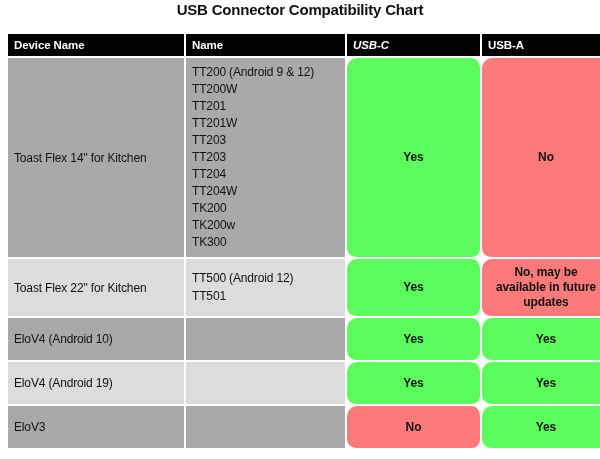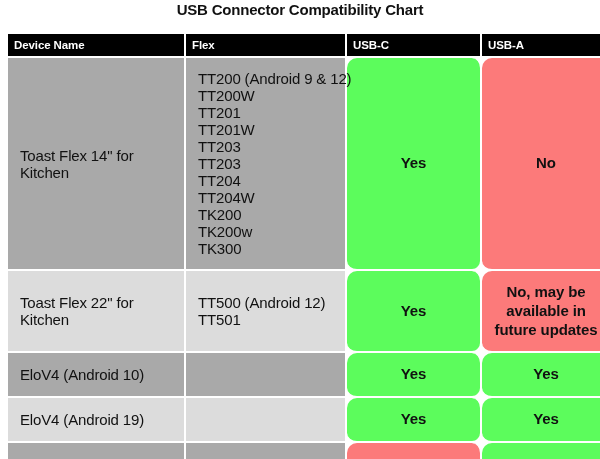--- a/index.html
+++ b/index.html
@@ -33,44 +33,44 @@
   }
   table.compat {
     border-collapse: separate;
     border-spacing: 0;
     width: 572px;
     table-layout: fixed;
   }
   table.compat th,
   table.compat td {
     vertical-align: middle;
-    font-size: 15px;
+    font-size: 12px;
     color: #111111;
-    padding: 12px;
+    padding: 6px;
     border-right: 2px solid #ffffff;
     border-bottom: 2px solid #ffffff;
   }
   table.compat th:last-child,
   table.compat td:last-child {
     border-right: none;
   }
   table.compat thead th {
     background: #000000;
     color: #ffffff;
     font-weight: bold;
     font-size: 11.5px;
     text-align: left;
     height: 22px;
     padding: 0 0 0 6px;
     border-bottom: 2px solid #ffffff;
     letter-spacing: -0.1px;
   }
   .col-device { width: 170px; }
   .col-model  { width: 153px; }
-  .col-usbc   { width: 127px; }
+  .col-usbc   { width: 127px; font-style: italic; }
   .col-usba   { width: 122px; }
 
   td.cell-device {
     padding: 0 8px 0 6px;
     letter-spacing: -0.15px;
   }
   td.cell-model {
     padding: 7px 6px 7px 8px;
     vertical-align: top;
     letter-spacing: -0.15px;
@@ -98,21 +98,21 @@
 </head>
 <body>
 
 <h1 class="page-title">USB Connector Compatibility Chart</h1>
 
 <div class="table-wrap">
   <table class="compat">
     <thead>
       <tr>
         <th class="col-device">Device Name</th>
-        <th class="col-model">Flex</th>
+        <th class="col-model">Name</th>
         <th class="col-usbc">USB-C</th>
         <th class="col-usba">USB-A</th>
       </tr>
     </thead>
     <tbody id="table-body">
         <tr style="height: 196px;">
           <td class="cell-device shade-dark">Toast Flex 14" for Kitchen</td>
           <td class="cell-model shade-dark">
             <span class="model-line compact">TT200 (Android 9 &amp; 12)</span>
             <span class="model-line compact">TT200W</span>

